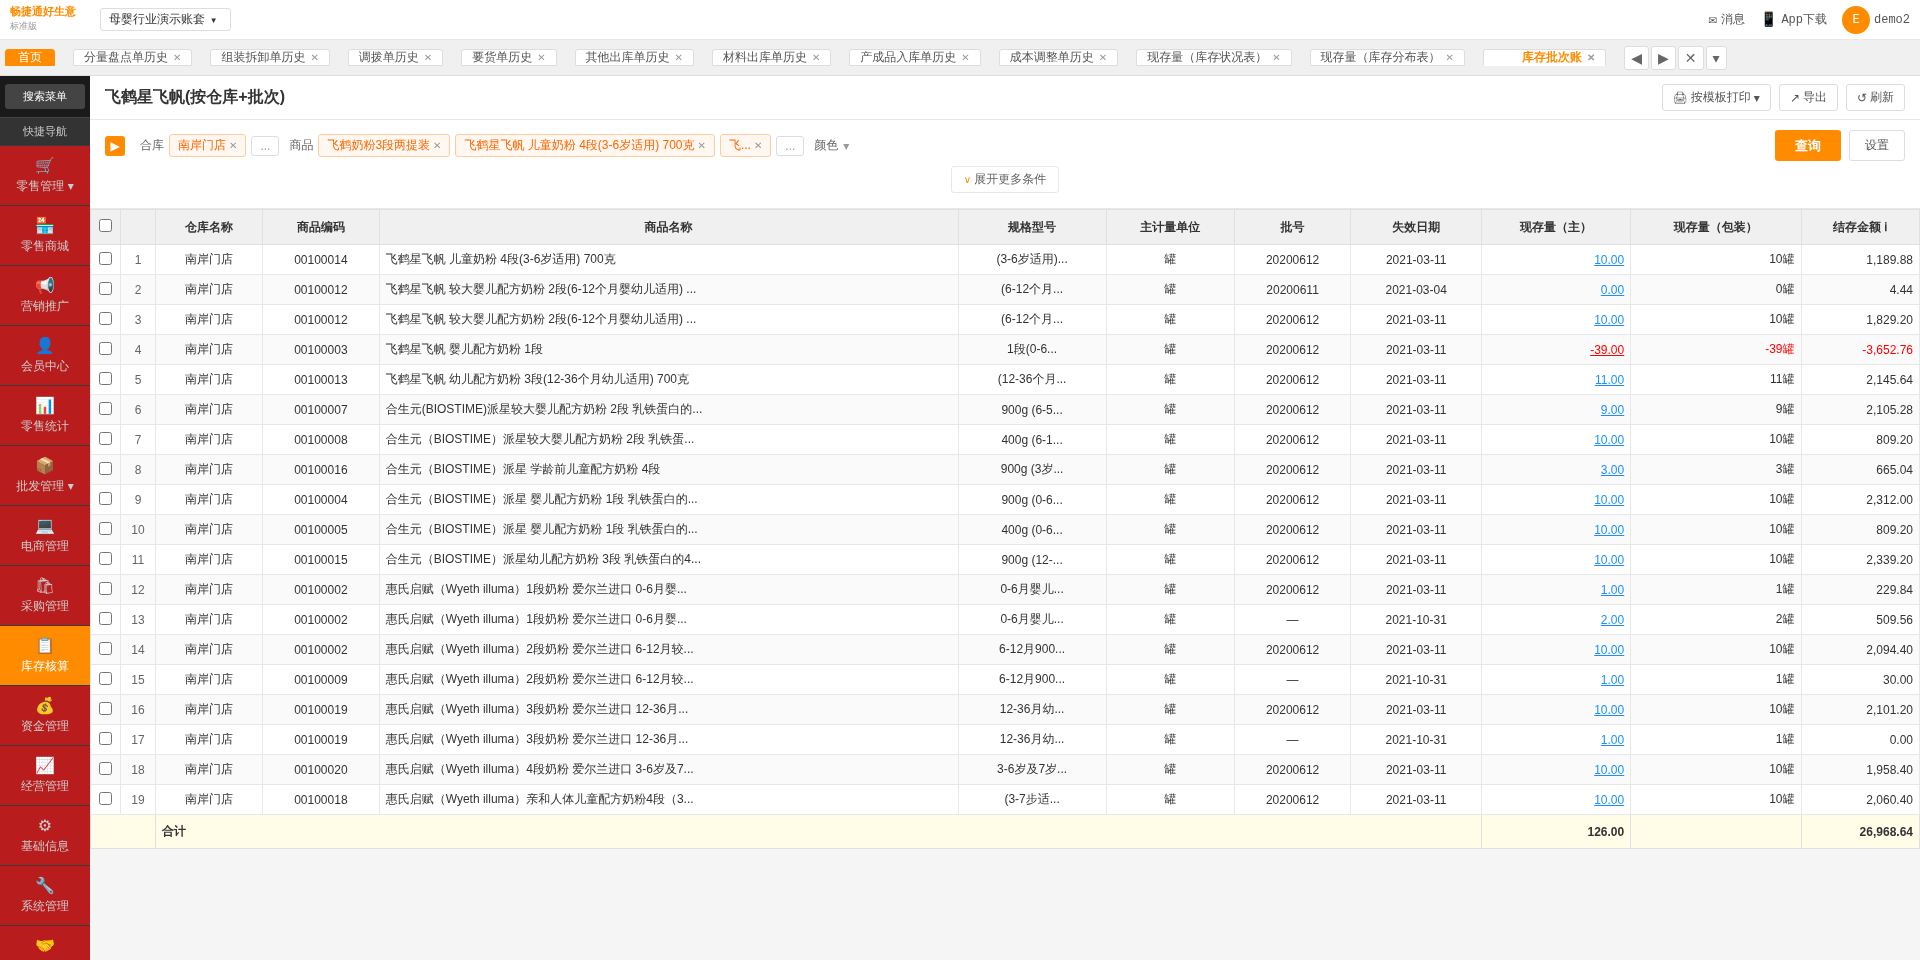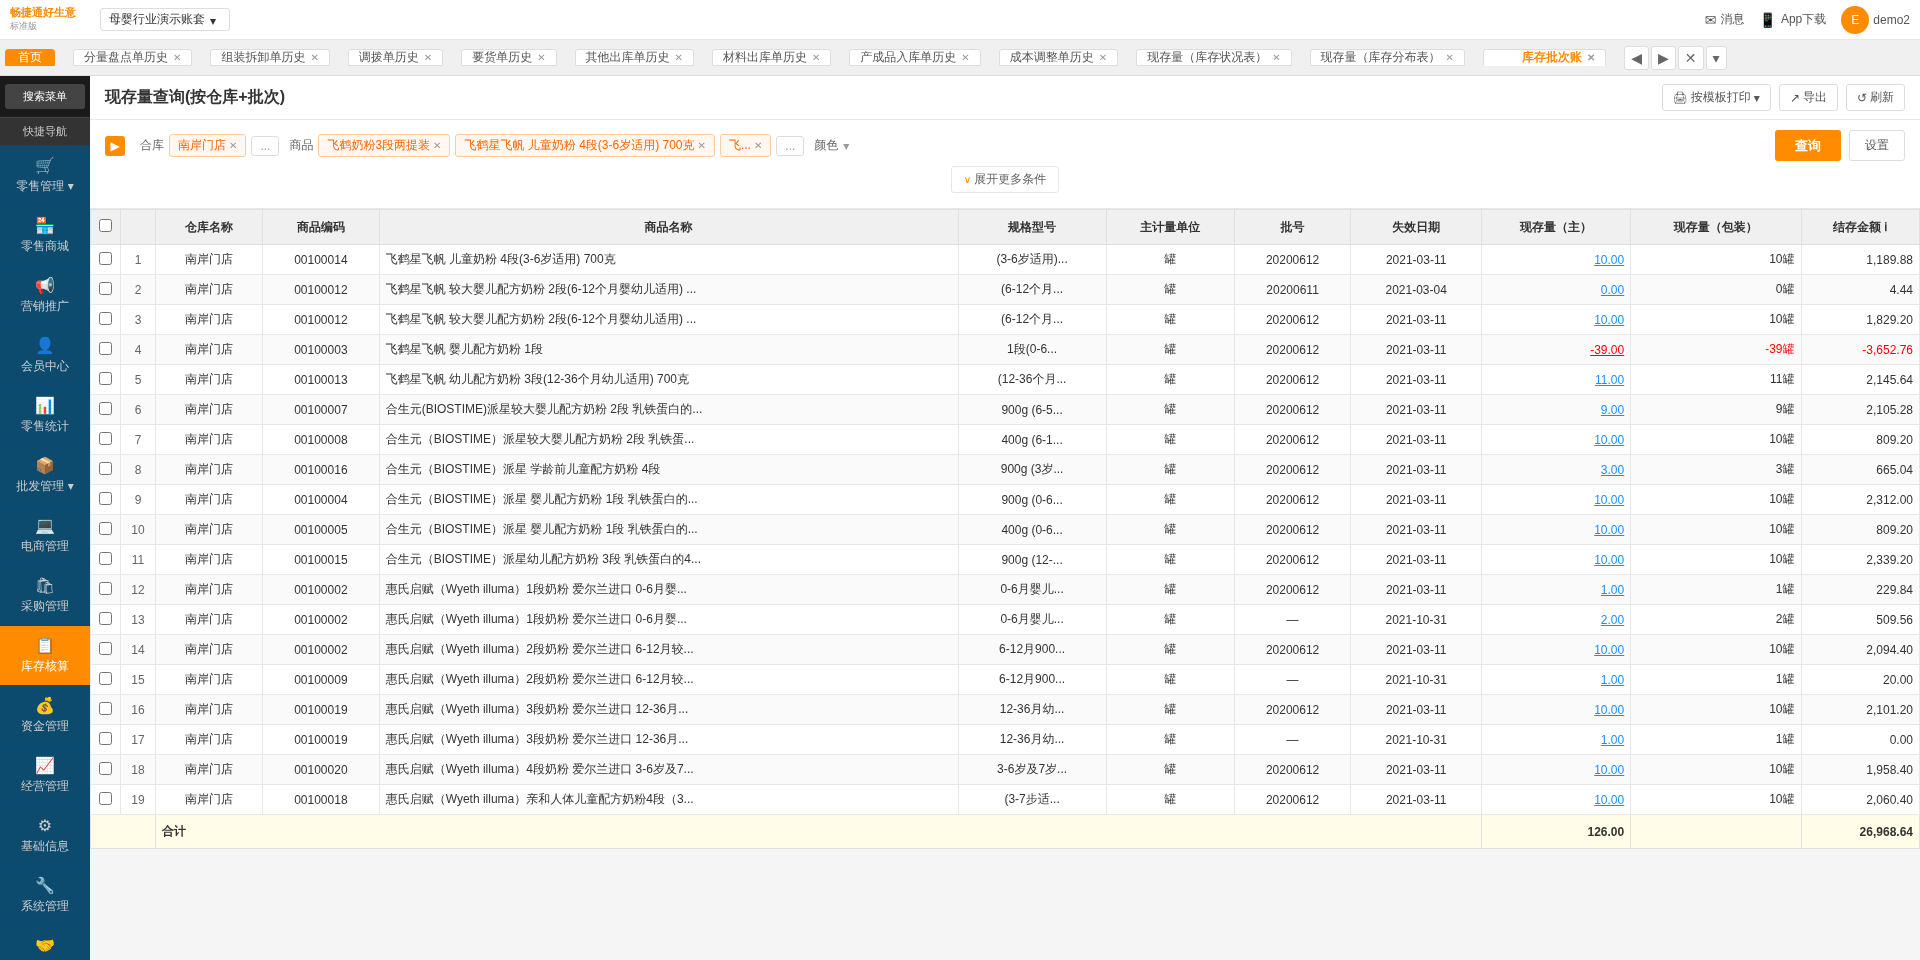--- a/index.html
+++ b/index.html
@@ -1,19 +1,19 @@
 <!DOCTYPE html>
 <html><head>
   <meta charset="utf-8">
   <style>
     * { box-sizing: border-box; margin: 0; padding: 0; }
     body { font-family: 'Microsoft YaHei', Arial, sans-serif; font-size: 12px; background: #f5f5f5; color: #333; height: 960px; overflow: hidden; }
 
     
-    .top-bar { display: flex; align-items: center; height: 40px; background: #fff; border-bottom: 1px solid #e8e8e8; padding: 0 10px; }
+    .top-bar { display: flex; align-items: center; height: 40px; background: #fff; border-bottom: 1px solid #e8e8e8; padding: 0 10px; font-family: Liberation Mono, monospace; }
     .logo-area { display: flex; align-items: center; width: 90px; min-width: 90px; }
     .logo-text { font-size: 11px; color: #ff8c00; font-weight: bold; line-height: 1.2; }
     .logo-sub { font-size: 9px; color: #999; }
     .dropdown-selector { display: flex; align-items: flex-end; border: 1px solid #ddd; border-radius: 3px; padding: 2px 8px; cursor: pointer; font-size: 12px; color: #333; margin-right: auto; }
     .dropdown-selector span { margin-right: 5px; }
     .top-actions { display: flex; align-items: center; gap: 15px; }
     .top-action-btn { display: flex; align-items: center; gap: 4px; font-size: 12px; color: #555; cursor: pointer; }
     .top-action-btn .icon { font-size: 14px; }
     .user-avatar { width: 28px; height: 28px; border-radius: 50%; background: #ff8c00; display: flex; align-items: center; justify-content: center; color: #fff; font-size: 12px; }
 
@@ -22,21 +22,21 @@
     .tab-item { display: flex; align-items: center; height: 17px; padding: 0 10px; margin-right: 18px; background: #fff; border: 1px solid #ddd; border-radius: 3px 3px 0 0; font-size: 12px; cursor: pointer; white-space: nowrap; color: #555; }
     .tab-item.active { background: #fff; color: #ff8c00; border-bottom-color: #fff; font-weight: bold; padding-left: 38px; }
     .tab-item .close-btn { margin-left: 5px; color: #999; font-size: 10px; cursor: pointer; }
     .tab-home { background: #ff8c00; color: #fff; border-color: #ff8c00; padding: 0 12px; }
     .tab-nav-btn { padding: 0 6px; font-size: 14px; color: #666; cursor: pointer; border: 1px solid #ddd; background: #fff; border-radius: 3px; height: 24px; display: flex; align-items: center; margin-right: 2px; }
 
     
     .main-layout { display: flex; height: calc(960px - 40px - 36px); }
 
     
-    .sidebar { width: 90px; min-width: 90px; background: #0c4a6e; display: flex; flex-direction: column; overflow-y: auto; }
+    .sidebar { width: 90px; min-width: 90px; background: #b91c1c; display: flex; flex-direction: column; overflow-y: auto; }
     .sidebar-search { padding: 8px 5px; background: #1a1a1a; }
     .sidebar-search-btn { width: 100%; padding: 5px; background: #444; border: none; color: #fff; border-radius: 3px; cursor: pointer; font-size: 11px; text-align: center; }
     .sidebar-nav-btn { padding: 6px 5px; background: #333; border: none; color: #ccc; cursor: pointer; font-size: 11px; text-align: center; border-top: 1px solid #444; }
     .sidebar-item { padding: 10px 5px; text-align: center; color: #ccc; cursor: pointer; font-size: 12px; border-top: 1px solid #3a3a3a; }
     .sidebar-item.active { background: #ff8c00; color: #fff; }
     .sidebar-item .item-icon { font-size: 16px; margin-bottom: 3px; }
 
     
     .content-area { flex: 1; display: flex; flex-direction: column; overflow: hidden; background: #f5f5f5; }
 
@@ -227,21 +227,21 @@
         <div class="sidebar-item">
           <div class="item-icon">🤝</div>
       <div>企业协同</div>
         </div>
       </div>
   </div>
 
   <div class="content-area">
 
     <div class="page-header">
-      <div class="page-title">现存量查询(按仓库+批次)</div>
+      <div class="page-title">飞鹤星飞帆(按仓库+批次)</div>
       <div class="header-actions">
         <button class="btn-print">
           <span>🖨</span>
           <span>按模板打印</span>
           <span>▾</span>
         </button>
         <button class="btn-export">
           <span>↗</span>
           <span>导出</span>
         </button>
@@ -518,21 +518,21 @@
       <td class="row-num">15</td>
       <td>南岸门店</td>
       <td>00100009</td>
       <td class="text-left">惠氏启赋（Wyeth illuma）2段奶粉 爱尔兰进口 6-12月较...</td>
       <td>6-12月900...</td>
       <td>罐</td>
       <td>—</td>
       <td>2021-10-31</td>
       <td class="number"><span class="qty-link ">1.00</span></td>
       <td class="number ">1罐</td>
-      <td class="number ">20.00</td>
+      <td class="number ">30.00</td>
     </tr>
             <tr>
       <td class="checkbox-cell"><input type="checkbox" style=""></td>
       <td class="row-num">16</td>
       <td>南岸门店</td>
       <td>00100019</td>
       <td class="text-left">惠氏启赋（Wyeth illuma）3段奶粉 爱尔兰进口 12-36月...</td>
       <td>12-36月幼...</td>
       <td>罐</td>
       <td>20200612</td>

